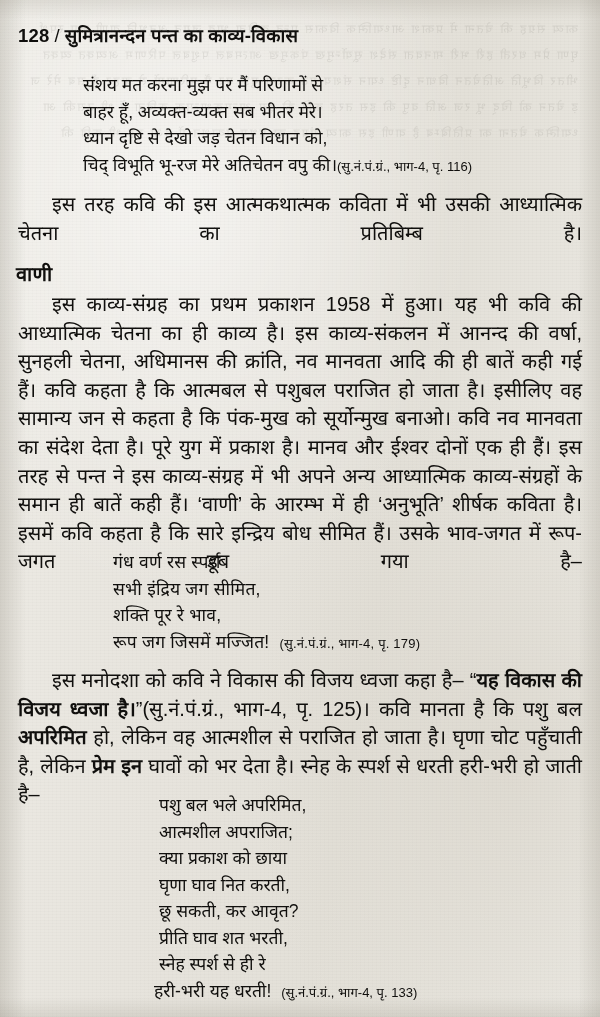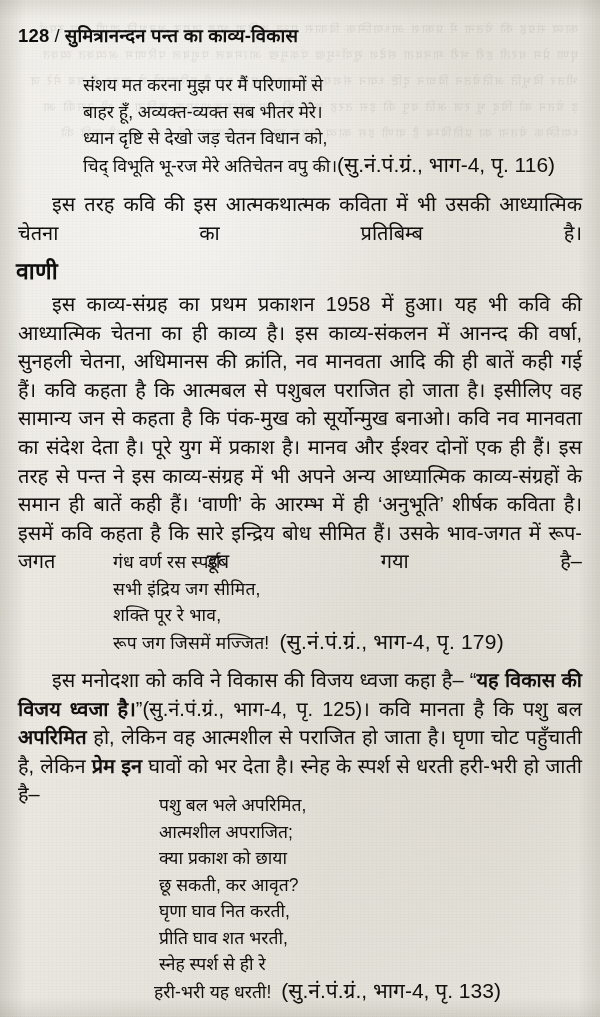--- a/index.html
+++ b/index.html
@@ -83,21 +83,21 @@
 
   
   .verse {
     position: absolute;
     font-size: 17.5px;
     line-height: 26.5px;
     white-space: nowrap;
     font-weight: 500;
   }
   .verse .vline { display: block; }
-  .verse .cite { font-size: 21px; }
+  .verse .cite { font-size: 13px; }
 
   .verse-1 { top: 72px;  left: 83px; }
   .verse-2 { top: 549px; left: 113px; letter-spacing: 0.2px; }
   .verse-3 { top: 792px; left: 118px; margin-left: 41px; }
   .verse-3 .vline.last { margin-left: -5px; }
 
   .v-sp1 { display: inline-block; width: 10px; }
 
   
   .para {
@@ -118,23 +118,23 @@
   .para .indent { display: inline-block; width: 34px; }
   .para b { font-weight: bold; }
 
   .para-1 { top: 190px; }
   .para-2 { top: 290px; }
   .para-3 { top: 642px; margin-top: 24px; }
 
   
   .section-heading {
     position: absolute;
-    top: 254px;
+    top: 260px;
     left: 16px;
-    font-size: 23px;
+    font-size: 20px;
     font-weight: bold;
     letter-spacing: 0.3px;
   }
 </style>
 </head>
 <body>
 
 <div class="page">
 
   <div class="bleed">काव्य संग्रह की चेतना में प्रकाश आध्यात्मिक विकास पन्त कविता भाव जगत अनुभूति वाणी रूप स्पर्श घृणा प्रेम धरती हरी भरी मानवता संदेश सूर्योन्मुख पंकमुख आत्मबल पशुबल परिणाम अव्यक्त व्यक्त भीतर विभूति अतिचेतन विधान दृष्टि ध्यान संशय मत करना मुझ पर मैं परिणामों से बाहर हूँ सब मेरे जड़ चेतन को चिद् भू रज अति वपु की इस तरह कवि की इस आत्मकथात्मक कविता में भी उसकी आध्यात्मिक चेतना का प्रतिबिम्ब है वाणी इस काव्य संग्रह का प्रथम प्रकाशन में हुआ यह भी कवि की</div>
@@ -165,22 +165,22 @@
       <span class="vline">शक्ति   पूर   रे   भाव,</span>
       <span class="vline"><span>रूप जग जिसमें मज्जित!</span><span class="v-sp1"></span><span class="cite">(सु.नं.पं.ग्रं., भाग-4, पृ. 179)</span></span>
     </div>
 
     <div class="para para-3 lastline-left"><span class="indent"></span><span>इस मनोदशा को कवि ने विकास की विजय ध्वजा कहा है– “</span><b>यह विकास की विजय ध्वजा है।</b><span>”(सु.नं.पं.ग्रं., भाग-4, पृ. 125)। कवि मानता है कि पशु बल </span><b>अपरिमित</b><span> हो, लेकिन वह आत्मशील से पराजित हो जाता है। घृणा चोट पहुँचाती है, लेकिन </span><b>प्रेम इन</b><span> घावों को भर देता है। स्नेह के स्पर्श से धरती हरी-भरी हो जाती है–</span></div>
 
     <div class="verse verse-3">
       <span class="vline">पशु बल भले अपरिमित,</span>
       <span class="vline">आत्मशील      अपराजित;</span>
       <span class="vline">क्या  प्रकाश  को  छाया</span>
+      <span class="vline">घृणा  घाव  नित  करती,</span>
       <span class="vline">छू सकती, कर आवृत?</span>
-      <span class="vline">घृणा  घाव  नित  करती,</span>
       <span class="vline">प्रीति  घाव  शत  भरती,</span>
       <span class="vline">स्नेह  स्पर्श  से  ही  रे</span>
       <span class="vline last"><span>हरी-भरी यह धरती!</span><span class="v-sp1"></span><span class="cite">(सु.नं.पं.ग्रं., भाग-4, पृ. 133)</span></span>
     </div>
 
   </div>
 
   <div class="edge-shade"></div>
 </div>
 

